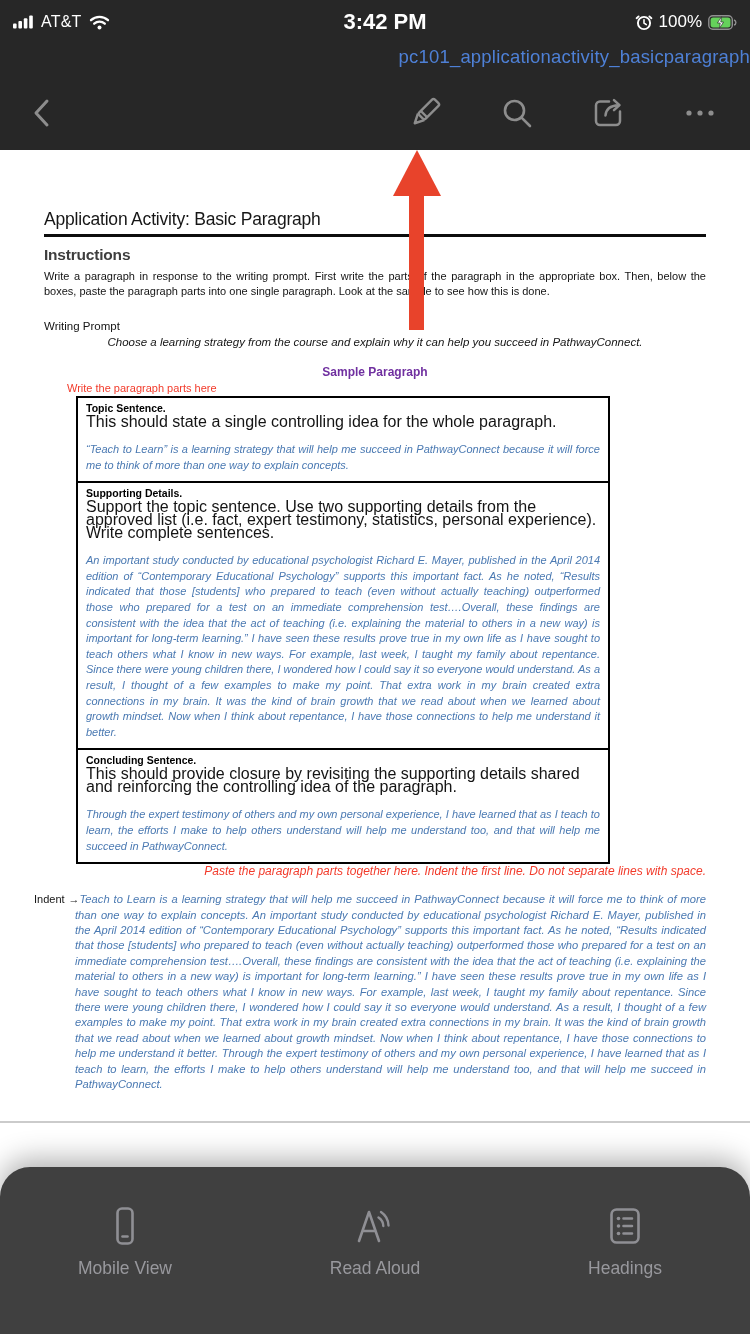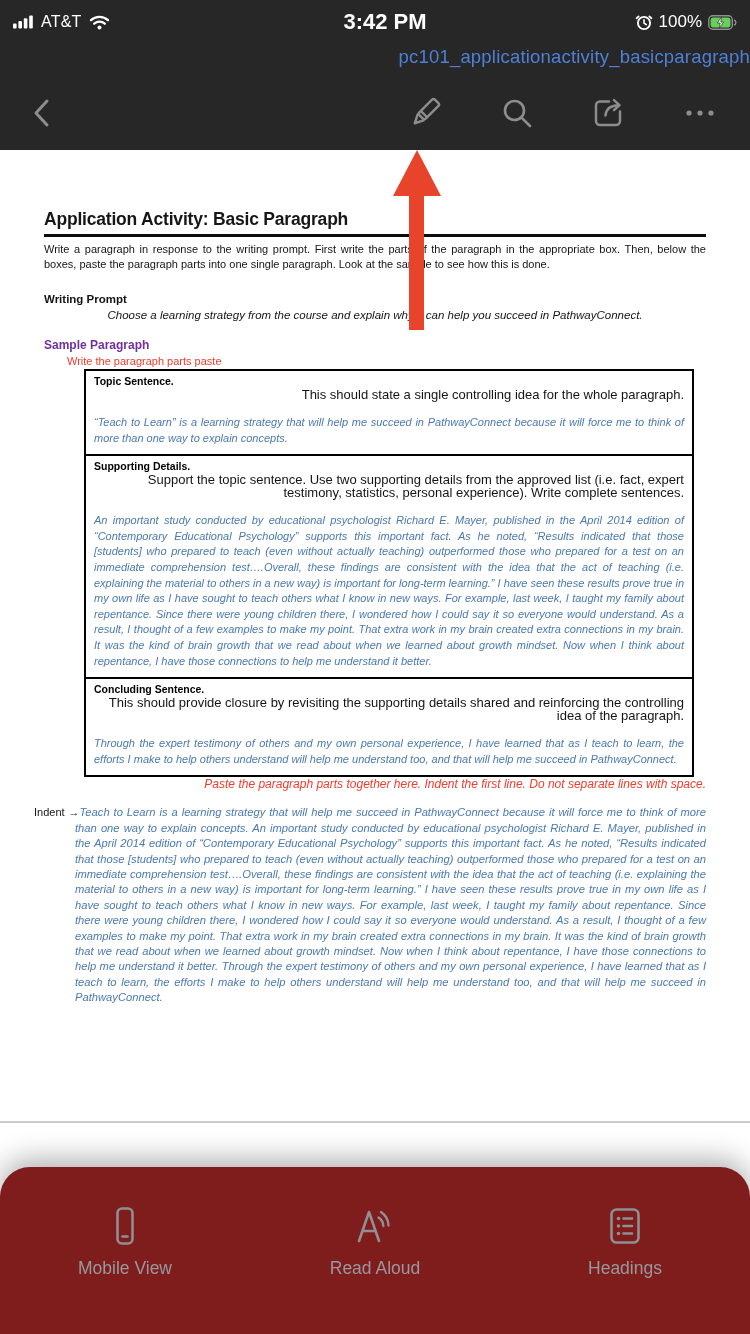--- a/index.html
+++ b/index.html
@@ -57,40 +57,40 @@
   }
 
   
   .page {
     position:absolute; top:150px; left:0; width:750px; height:1184px;
     background:#ffffff;
   }
   .content { padding:0 44px; color:#161616; }
 
   .doc-h1 {
-    margin-top:59px; font-size:17.5px; font-weight:bold; color:#161616;
+    margin-top:59px; font-size:17.5px; font-weight:normal; color:#161616;
     padding-bottom:4px; border-bottom:3px solid #0d0d0d; letter-spacing:-.2px;
   }
   .doc-h2 { margin-top:9px; font-size:15.5px; font-weight:bold; color:#3e3e3e; letter-spacing:-.2px; }
   .instructions-body {
     margin-top:5px; font-size:11px; line-height:15px; color:#141414; text-align:justify;
   }
-  .wp-head { margin-top:21px; font-size:11.5px; font-weight:bold; color:#141414; }
+  .wp-head { margin-top:21px; font-size:11.5px; font-weight:normal; color:#141414; }
   .wp-text { margin-top:4px; font-size:11.5px; font-style:italic; color:#141414;text-align:center; }
-  .sample-head { margin-top:17px; font-size:12px; font-weight:bold; color:#7030a0; }
+  .sample-head { margin-top:17px; font-size:12px; font-weight:bold; color:#7030a0;text-align:center; }
   .red-note-1 { margin-top:3px; margin-left:23px; font-size:11px; color:#f23b2b; }
 
   .parts-table {
-    margin-top:2px; margin-left:40px; width:610px;
+    margin-top:2px; margin-left:32px; width:534px;
     border:2px solid #000; border-collapse:collapse;
   }
   .parts-table td { border-top:2px solid #000; padding:4px 8px 8px 8px; vertical-align:top; }
   .parts-table tr:first-child td { border-top:none; }
   .cell-title { font-size:10.5px; font-weight:bold; color:#000; line-height:13px; }
-  .cell-desc  { font-size:13px; color:#141414; line-height:13px;text-align:right; }
+  .cell-desc  { font-size:16px; color:#141414; line-height:13px; }
   .cell-content {
     margin-top:14px; font-size:11px; line-height:15.6px;
     color:#4a79b2; text-align:justify;font-style:italic;
   }
 
   .red-note-2 { margin-top:0; text-align:right; font-size:12px; color:#f23b2b;font-style:italic; }
 
   .indent-para {
     margin-top:14px; padding-left:31px;
     font-size:11.2px; line-height:15.4px; text-align:justify;
@@ -100,21 +100,21 @@
   .indent-arrow { font-style:normal; color:#141414; font-size:11px; }
   .final-text { font-style:italic; color:#4a79b2; }
 
   .page-divider {
     position:absolute; left:0; top:971px; width:750px; height:2px; background:#cbcbcb;
   }
 
   
   .bottom-sheet {
     position:absolute; left:0; top:1167px; width:750px; height:167px;
-    background:#7f1d1d; border-radius:30px 30px 0 0;
+    background:#404040; border-radius:30px 30px 0 0;
     box-shadow:0 -8px 28px rgba(0,0,0,.30);
     z-index:7;
     display:flex; align-items:flex-start; padding-top:36px;
   }
   .sheet-item {
     flex:1; display:flex; flex-direction:column; align-items:center; gap:9px;
     cursor:pointer;
   }
   .sheet-label { color:#98989d; font-size:17.5px; }
 
@@ -207,27 +207,28 @@
 
 <div class="red-arrow">
   <div class="head"></div>
   <div class="shaft"></div>
 </div>
 
 <div class="page">
   <div class="content">
 
     <div class="doc-h1">Application Activity: Basic Paragraph</div>
+    <div class="doc-h2">Instructions</div>
     <div class="instructions-body">Write a paragraph in response to the writing prompt. First write the parts of the paragraph in the appropriate box. Then, below the boxes, paste the paragraph parts into one single paragraph. Look at the sample to see how this is done.</div>
 
     <div class="wp-head">Writing Prompt</div>
     <div class="wp-text">Choose a learning strategy from the course and explain why it can help you succeed in PathwayConnect.</div>
 
     <div class="sample-head">Sample Paragraph</div>
-    <div class="red-note-1">Write the paragraph parts paste</div>
+    <div class="red-note-1">Write the paragraph parts here</div>
 
     <table class="parts-table">
       <tbody>
           <tr>
         <td>
           <div class="cell-title">Topic Sentence.</div>
           <div class="cell-desc">This should state a single controlling idea for the whole paragraph.</div>
           <div class="cell-content">“Teach to Learn” is a learning strategy that will help me succeed in PathwayConnect because it will force me to think of more than one way to explain concepts.</div>
         </td>
       </tr>

